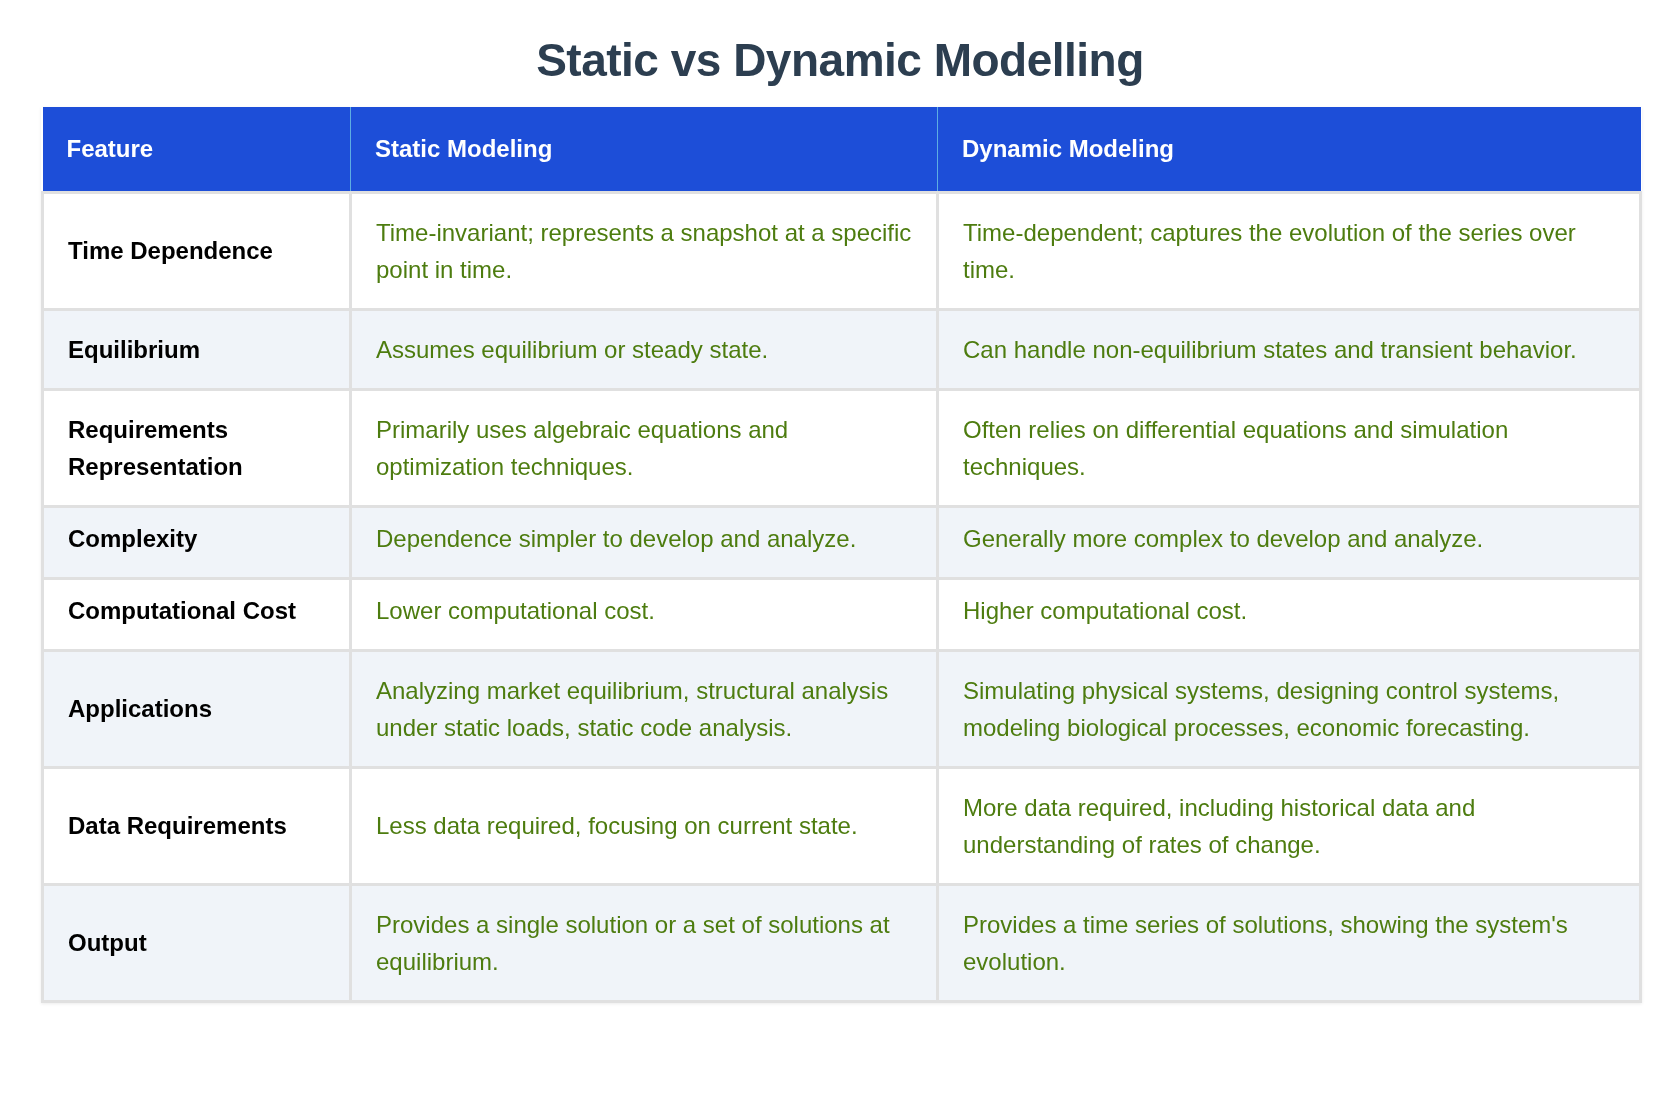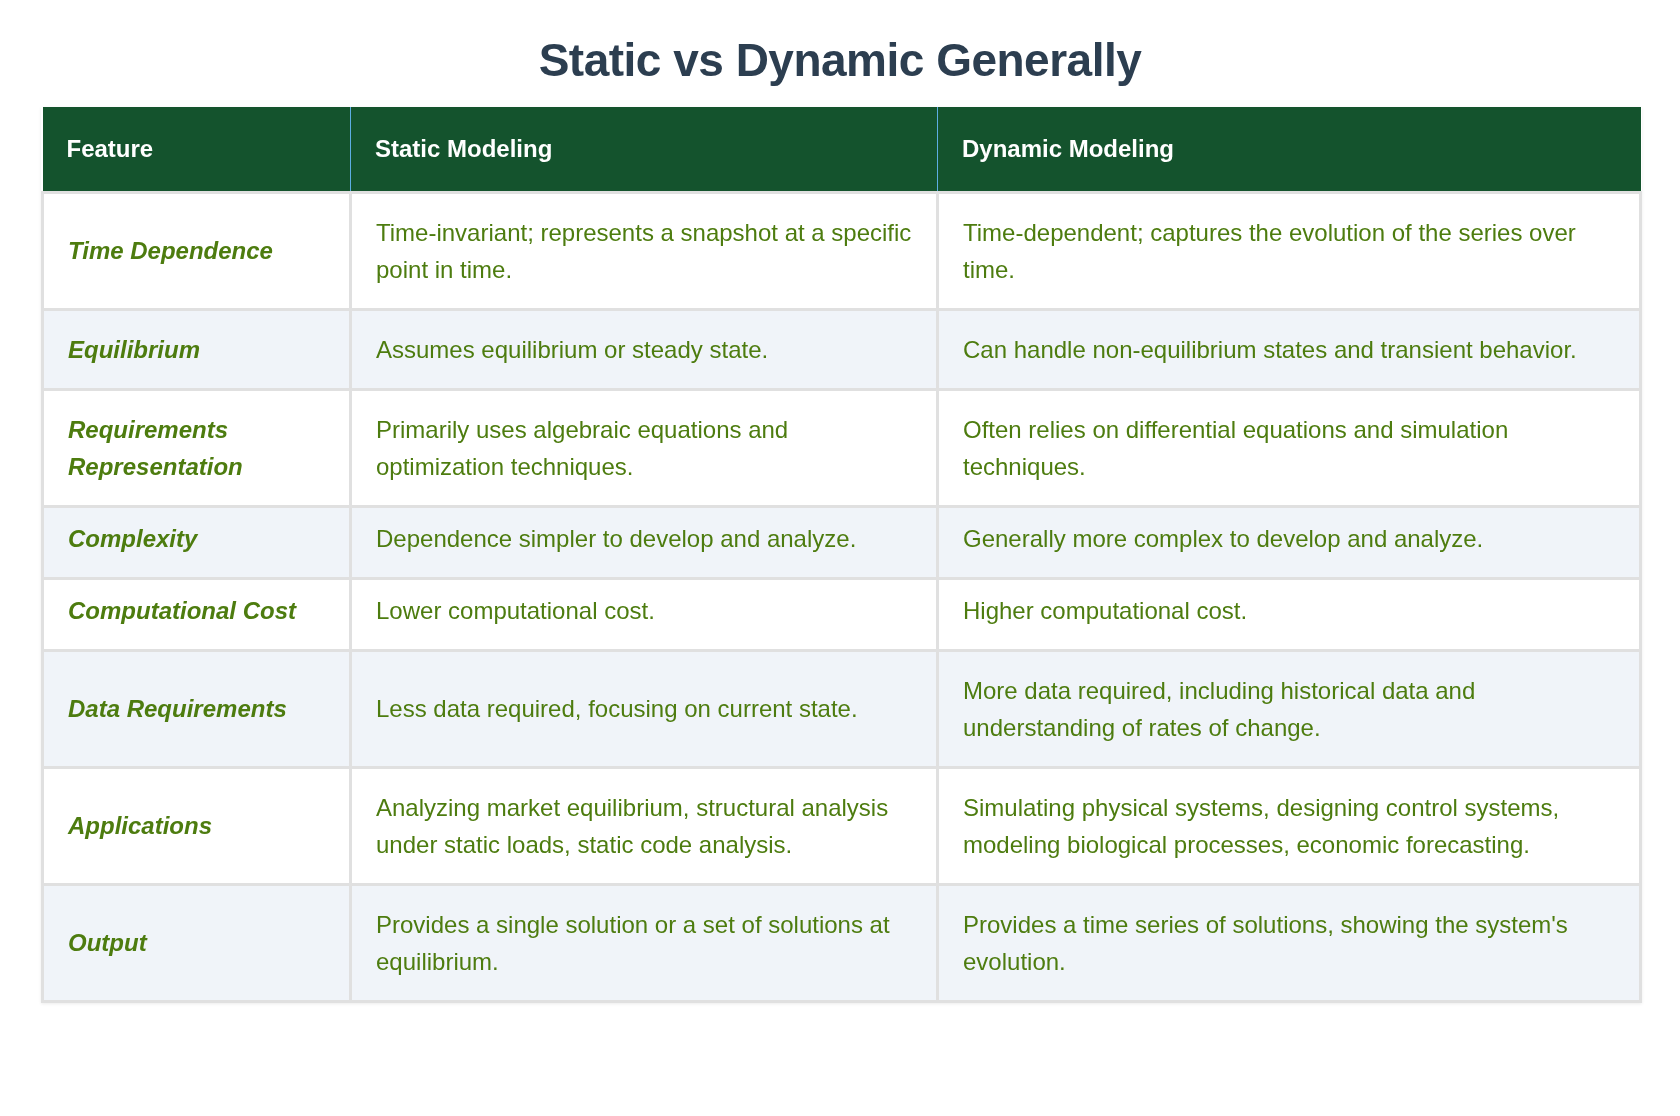--- a/index.html
+++ b/index.html
@@ -42,21 +42,21 @@
     table {
       width: 1598px;
       border-collapse: collapse;
       table-layout: fixed;
       box-shadow: 0 1px 3px rgba(0,0,0,0.08);
     }
     col.c1 { width: 308px; }
     col.c2 { width: 587px; }
     col.c3 { width: 703px; }
     thead th {
-      background: #14532d;
+      background: #1d4ed8;
       color: #ffffff;
       font-weight: bold;
       font-size: 24px;
       text-align: left;
       height: 85px;
       padding: 0 24px;
       box-sizing: border-box;
       border-left: 1px solid #5dade2;
       border-right: 1px solid #5dade2;
       vertical-align: middle;
@@ -68,33 +68,32 @@
       line-height: 37px;
       padding: 20px 24px;
       border: 3px solid #e0e0e0;
       vertical-align: middle;
       color: #4d7c0f;
     }
     tbody tr:nth-child(odd) td { background: #ffffff; }
     tbody tr:nth-child(even) td { background: #f0f4f9; }
     tbody td.feature {
       font-weight: bold;
-      color: #4d7c0f;
-      font-style: italic;
+      color: #000000;
     }
     tbody tr.short td {
       padding-top: 12px;
       padding-bottom: 20px;
     }
   </style>
 </head>
 <body>
 
 <div class="page">
-  <h1 class="title">Static vs Dynamic Generally</h1>
+  <h1 class="title">Static vs Dynamic Modelling</h1>
 
   <div class="table-wrap">
     <table>
       <colgroup>
         <col class="c1">
         <col class="c2">
         <col class="c3">
       </colgroup>
       <thead>
         <tr>
@@ -123,28 +122,28 @@
           <td class="feature">Complexity</td>
           <td>Dependence simpler to develop and analyze.</td>
           <td>Generally more complex to develop and analyze.</td>
         </tr>
         <tr class="short">
           <td class="feature">Computational Cost</td>
           <td>Lower computational cost.</td>
           <td>Higher computational cost.</td>
         </tr>
         <tr>
+          <td class="feature">Applications</td>
+          <td>Analyzing market equilibrium, structural analysis under static loads, static code analysis.</td>
+          <td>Simulating physical systems, designing control systems, modeling biological processes, economic forecasting.</td>
+        </tr>
+        <tr>
           <td class="feature">Data Requirements</td>
           <td>Less data required, focusing on current state.</td>
           <td>More data required, including historical data and understanding of rates of change.</td>
-        </tr>
-        <tr>
-          <td class="feature">Applications</td>
-          <td>Analyzing market equilibrium, structural analysis under static loads, static code analysis.</td>
-          <td>Simulating physical systems, designing control systems, modeling biological processes, economic forecasting.</td>
         </tr>
         <tr>
           <td class="feature">Output</td>
           <td>Provides a single solution or a set of solutions at equilibrium.</td>
           <td>Provides a time series of solutions, showing the system's evolution.</td>
         </tr>
       </tbody>
     </table>
   </div>
 </div>

